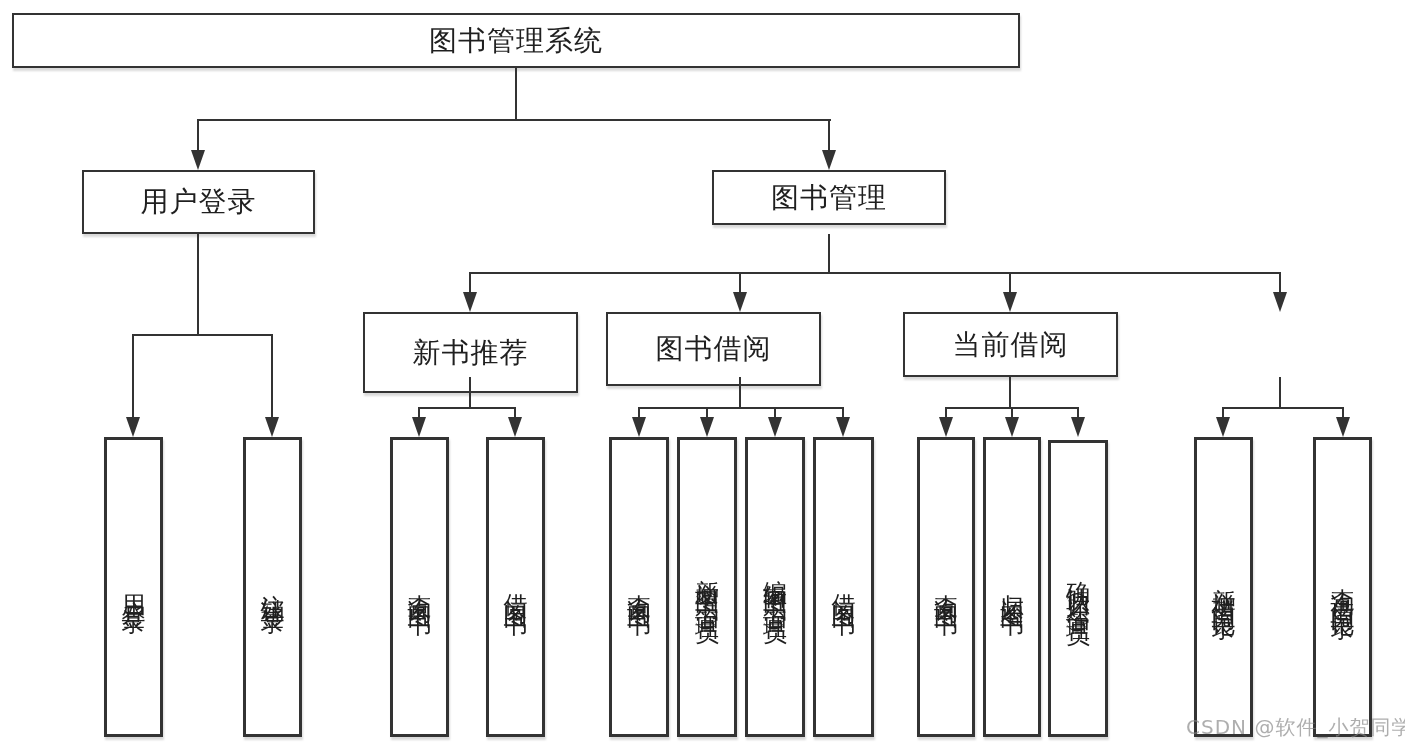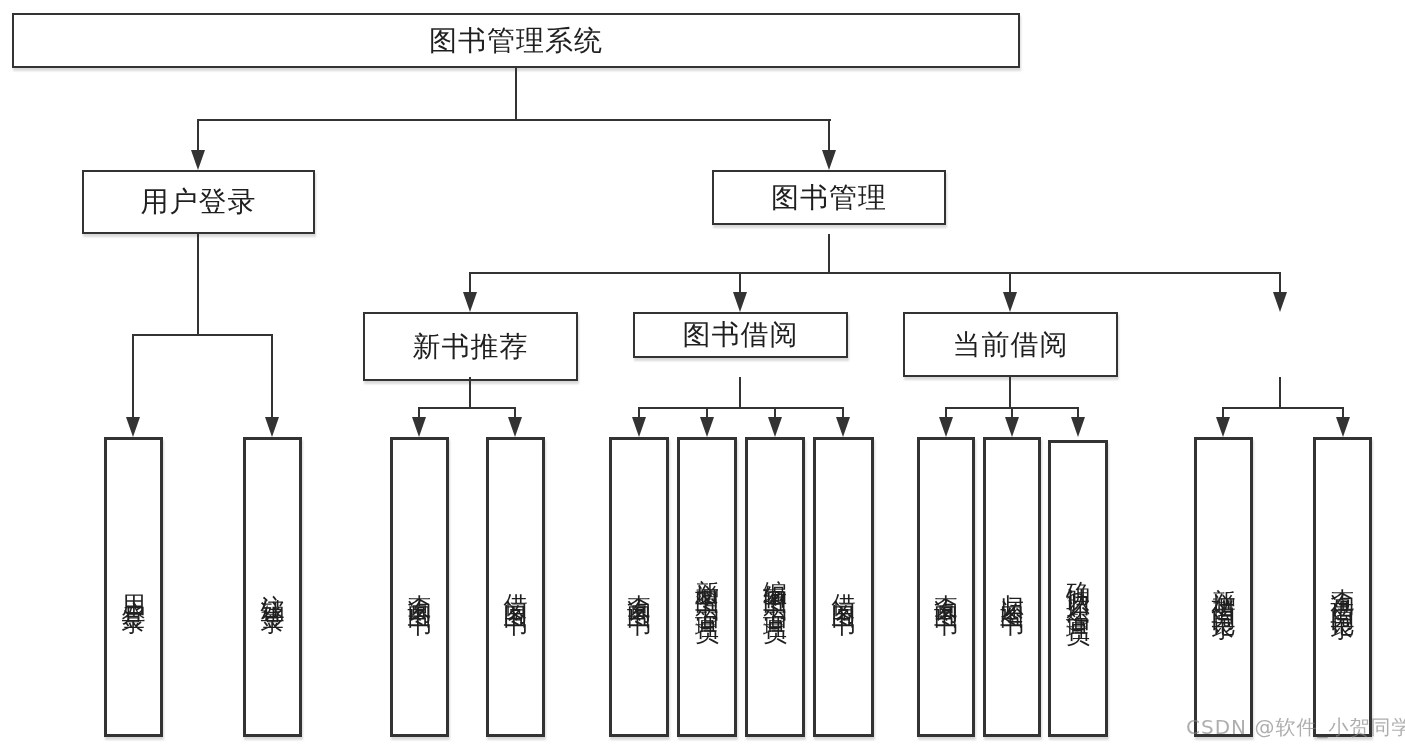--- a/index.html
+++ b/index.html
@@ -86,24 +86,24 @@
   <div class="h" style="left:470px;top:272px;width:811px;"></div>
   <div class="v" style="left:469px;top:272px;height:22px;"></div>
   <div class="a" style="left:463px;top:292px;"></div>
   <div class="v" style="left:739px;top:272px;height:22px;"></div>
   <div class="a" style="left:733px;top:292px;"></div>
   <div class="v" style="left:1009px;top:272px;height:22px;"></div>
   <div class="a" style="left:1003px;top:292px;"></div>
   <div class="v" style="left:1279px;top:272px;height:22px;"></div>
   <div class="a" style="left:1273px;top:292px;"></div>
 
-  <div class="box hbox" style="left:363px;top:312px;width:215px;height:69px;">
+  <div class="box hbox" style="left:363px;top:312px;width:215px;height:81px;">
     <span>新书推荐</span>
   </div>
-  <div class="box hbox" style="left:633px;top:312px;width:215px;height:46px;">
+  <div class="box hbox" style="left:606px;top:312px;width:215px;height:74px;">
     <span>图书借阅</span>
   </div>
   <div class="box hbox" style="left:903px;top:312px;width:215px;height:65px;">
     <span>当前借阅</span>
   </div>
 
   <div class="v" style="left:469px;top:377px;height:32px;"></div>
   <div class="h" style="left:419px;top:407px;width:97px;"></div>
   <div class="v" style="left:418px;top:407px;height:12px;"></div>
   <div class="a" style="left:412px;top:417px;"></div>

